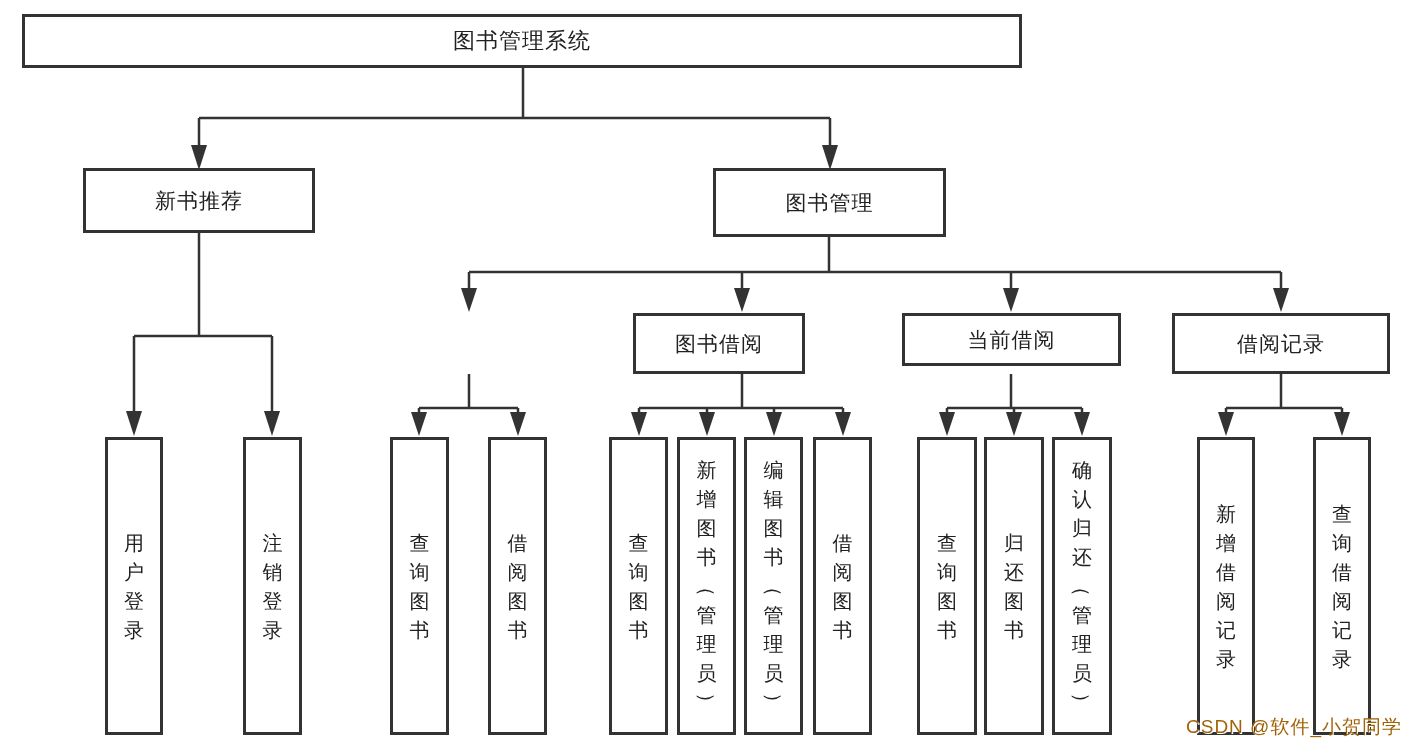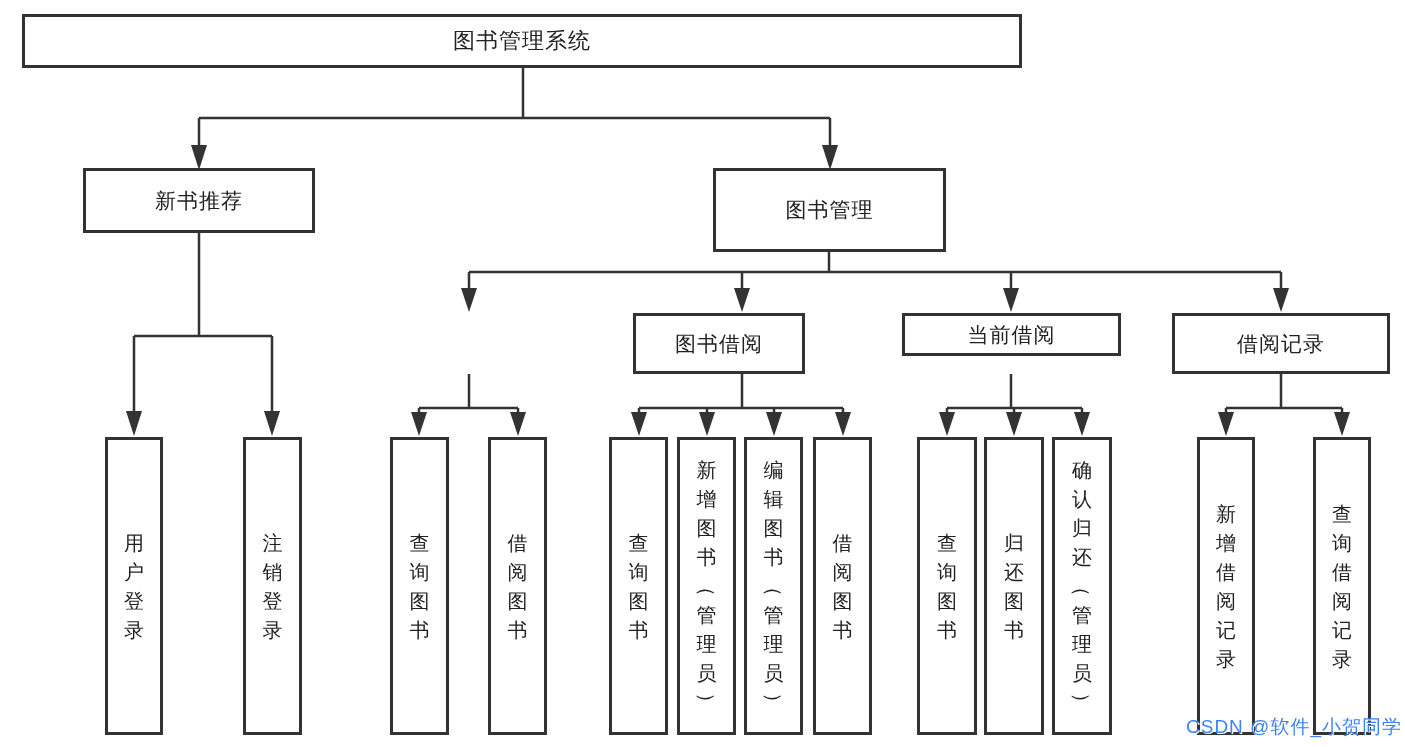--- a/index.html
+++ b/index.html
@@ -8,21 +8,21 @@
   .connectors{position:absolute;left:0;top:0;}
   .box{position:absolute;background:#ffffff;border:3px solid #333333;box-sizing:border-box;}
   .hlabel{display:flex;align-items:center;justify-content:center;height:100%;
           font-size:21px;color:#212121;letter-spacing:1px;}
   .root-label{font-size:22px;}
   .vtext{display:flex;flex-direction:column;align-items:center;justify-content:center;
          height:100%;color:#212121;}
   .vtext span{height:29px;display:flex;align-items:center;justify-content:center;
               font-size:20px;line-height:1;}
   .vtext span.rot{transform:rotate(90deg);}
-  .watermark{position:absolute;left:1186px;top:714px;font-size:19px;color:#3b82f6;
+  .watermark{position:absolute;left:1186px;top:714px;font-size:19px;color:#a16207;
              letter-spacing:1px;white-space:nowrap;
              text-shadow:1px 1px 0 #ffffff;}
 </style>
 </head>
 <body>
 
 <div class="canvas">
 
   <svg class="connectors" width="1405" height="747" viewBox="0 0 1405 747">
     <g stroke="#333333" stroke-width="2.5" fill="none">
@@ -61,28 +61,28 @@
     </g>
   </svg>
 
   <div class="box" style="left:22px;top:14px;width:1000px;height:54px;">
     <div class="hlabel root-label">图书管理系统</div>
   </div>
 
   <div class="box" style="left:83px;top:168px;width:232px;height:65px;">
     <div class="hlabel">新书推荐</div>
   </div>
-  <div class="box" style="left:713px;top:168px;width:233px;height:84px;">
+  <div class="box" style="left:713px;top:168px;width:233px;height:69px;">
     <div class="hlabel">图书管理</div>
   </div>
 
   <div class="box" style="left:633px;top:313px;width:172px;height:61px;">
     <div class="hlabel">图书借阅</div>
   </div>
-  <div class="box" style="left:902px;top:313px;width:219px;height:43px;">
+  <div class="box" style="left:902px;top:313px;width:219px;height:53px;">
     <div class="hlabel">当前借阅</div>
   </div>
   <div class="box" style="left:1172px;top:313px;width:218px;height:61px;">
     <div class="hlabel">借阅记录</div>
   </div>
 
   <div class="box" style="left:105px;top:437px;width:58px;height:298px;">
     <div class="vtext">
         <span>用</span>
         <span>户</span>

